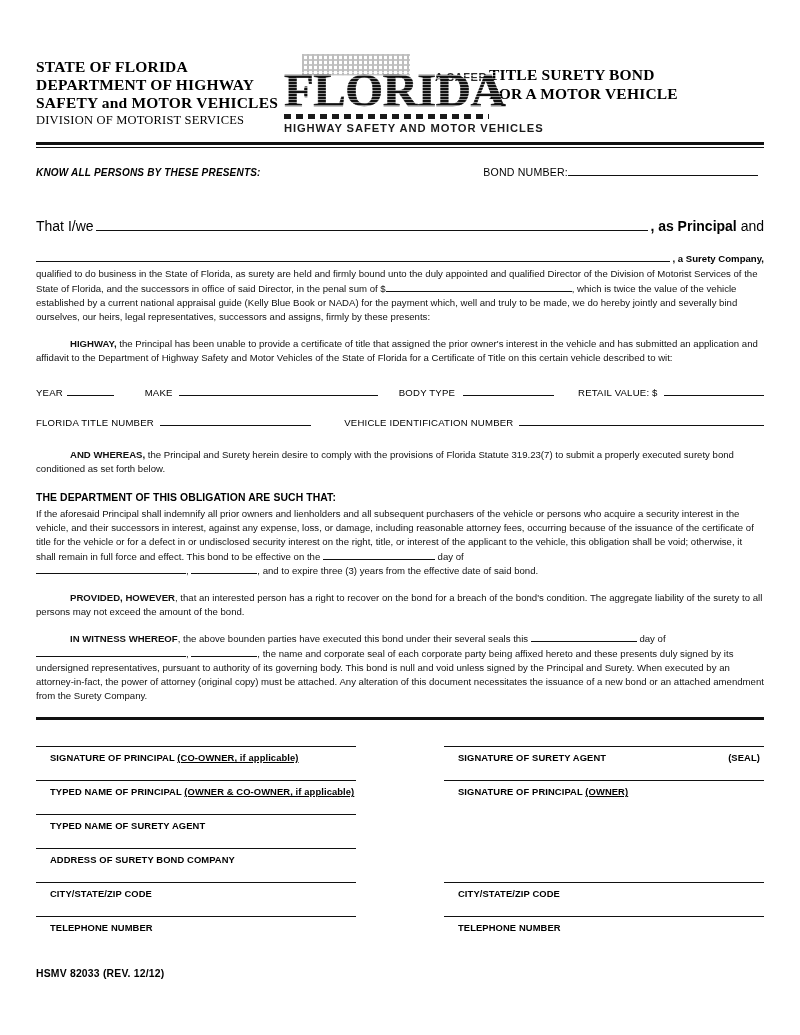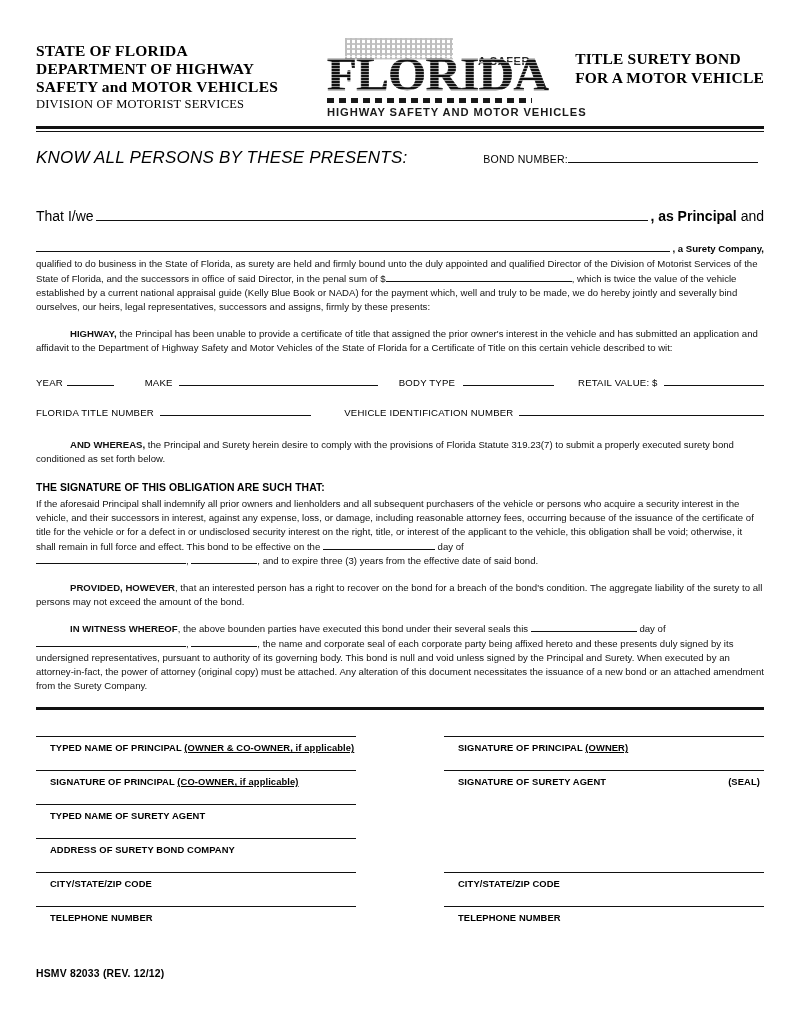--- a/index.html
+++ b/index.html
@@ -23,22 +23,22 @@
     box-sizing: border-box;
     padding: 0 36px;
     background: #ffffff;
     overflow: hidden;
   }
 
   
   .header {
     display: flex;
     align-items: flex-start;
-    justify-content: space-between;
-    padding-top: 36px;
+    justify-content: flex-start;
+    padding-top: 52px;
   }
   .header-left {
     font-family: "Liberation Serif", serif;
     line-height: 1.16;
     padding-top: 6px;
   }
   .header-left .l1,
   .header-left .l2,
   .header-left .l3 {
     font-weight: bold;
@@ -149,23 +149,23 @@
   .b { font-weight: bold; }
   .u { text-decoration: underline; }
   .indent { display: inline-block; width: 34px; }
 
   .know-row {
     display: flex;
     align-items: baseline;
     margin-top: 16px;
   }
   .know-title {
-    font-weight: normal;
+    font-weight: bold;
     font-style: italic;
-    font-size: 17px;
+    font-size: 10px;
     letter-spacing: 0.2px;
     text-align: right;
   }
   .bond-group {
     margin-left: auto;
     display: flex;
     align-items: baseline;
     padding-right: 6px;
   }
   .bond-label {
@@ -348,21 +348,21 @@
     <span class="blank vb-title"></span>
     <span class="sp-vin"></span>
     <span class="lbl">VEHICLE IDENTIFICATION NUMBER</span>
     <span class="blank vb-vin"></span>
   </div>
 
   <div class="body-text" style="margin-top:20px;">
     <span class="indent"></span><span class="b">AND WHEREAS,</span><span> the Principal and Surety herein desire to comply with the provisions of Florida Statute 319.23(7) to submit a properly executed surety bond conditioned as set forth below.</span>
   </div>
 
-  <div class="section-head">THE SIGNATURE OF THIS OBLIGATION ARE SUCH THAT:</div>
+  <div class="section-head">THE DEPARTMENT OF THIS OBLIGATION ARE SUCH THAT:</div>
 
   <div class="body-text" style="margin-top:4px;">
     <span>If the aforesaid Principal shall indemnify all prior owners and lienholders and all subsequent purchasers of the vehicle or persons who acquire a security interest in the vehicle, and their successors in interest, against any expense, loss, or damage, including reasonable attorney fees, occurring because of the issuance of the certificate of title for the vehicle or for a defect in or undisclosed security interest on the right, title, or interest of the applicant to the vehicle, this obligation shall be void; otherwise, it shall remain in full force and effect.  This bond to be effective on the</span>
     <span class="blank inline-blank-day"></span>
     <span>day of</span><br>
     <span class="blank inline-blank-month"></span><span>,&nbsp;</span><span class="blank inline-blank-year"></span><span>, and to expire three (3) years from the effective date of said bond.</span>
   </div>
 
   <div class="body-text para-gap">
     <span class="indent"></span><span class="b">PROVIDED, HOWEVER</span><span>, that an interested person has a right to recover on the bond for a breach of the bond's condition. The aggregate liability of the surety to all persons may not exceed the amount of the bond.</span>
@@ -376,54 +376,54 @@
   </div>
 
   <div class="rule-thick" style="margin-top:14px;"></div>
 
   <div class="sig-area">
 
     <div class="sig-row">
       <div class="sig-cell">
         <div class="sig-line"></div>
         <div class="sig-label">
-          <span><span>TYPED NAME OF PRINCIPAL </span><span class="u">(OWNER &amp; CO-OWNER, if applicable)</span></span>
-          <span class="seal"></span>
-        </div>
-      </div>
-      <div class="sig-cell">
-        <div class="sig-line"></div>
-        <div class="sig-label">
-          <span><span>SIGNATURE OF PRINCIPAL </span><span class="u">(OWNER)</span></span>
-          <span class="seal"></span>
-        </div>
-      </div>
-    </div>
-
-    <div class="sig-row">
-      <div class="sig-cell">
-        <div class="sig-line"></div>
-        <div class="sig-label">
           <span><span>SIGNATURE OF PRINCIPAL </span><span class="u">(CO-OWNER, if applicable)</span></span>
           <span class="seal"></span>
         </div>
       </div>
       <div class="sig-cell">
         <div class="sig-line"></div>
         <div class="sig-label">
           <span><span>SIGNATURE OF SURETY AGENT</span><span class="u"></span></span>
           <span class="seal">(SEAL)</span>
         </div>
       </div>
     </div>
 
     <div class="sig-row">
       <div class="sig-cell">
         <div class="sig-line"></div>
         <div class="sig-label">
+          <span><span>TYPED NAME OF PRINCIPAL </span><span class="u">(OWNER &amp; CO-OWNER, if applicable)</span></span>
+          <span class="seal"></span>
+        </div>
+      </div>
+      <div class="sig-cell">
+        <div class="sig-line"></div>
+        <div class="sig-label">
+          <span><span>SIGNATURE OF PRINCIPAL </span><span class="u">(OWNER)</span></span>
+          <span class="seal"></span>
+        </div>
+      </div>
+    </div>
+
+    <div class="sig-row">
+      <div class="sig-cell">
+        <div class="sig-line"></div>
+        <div class="sig-label">
           <span><span>TYPED NAME OF SURETY AGENT</span><span class="u"></span></span>
           <span class="seal"></span>
         </div>
       </div>
     </div>
 
     <div class="sig-row">
       <div class="sig-cell">
         <div class="sig-line"></div>
         <div class="sig-label">

